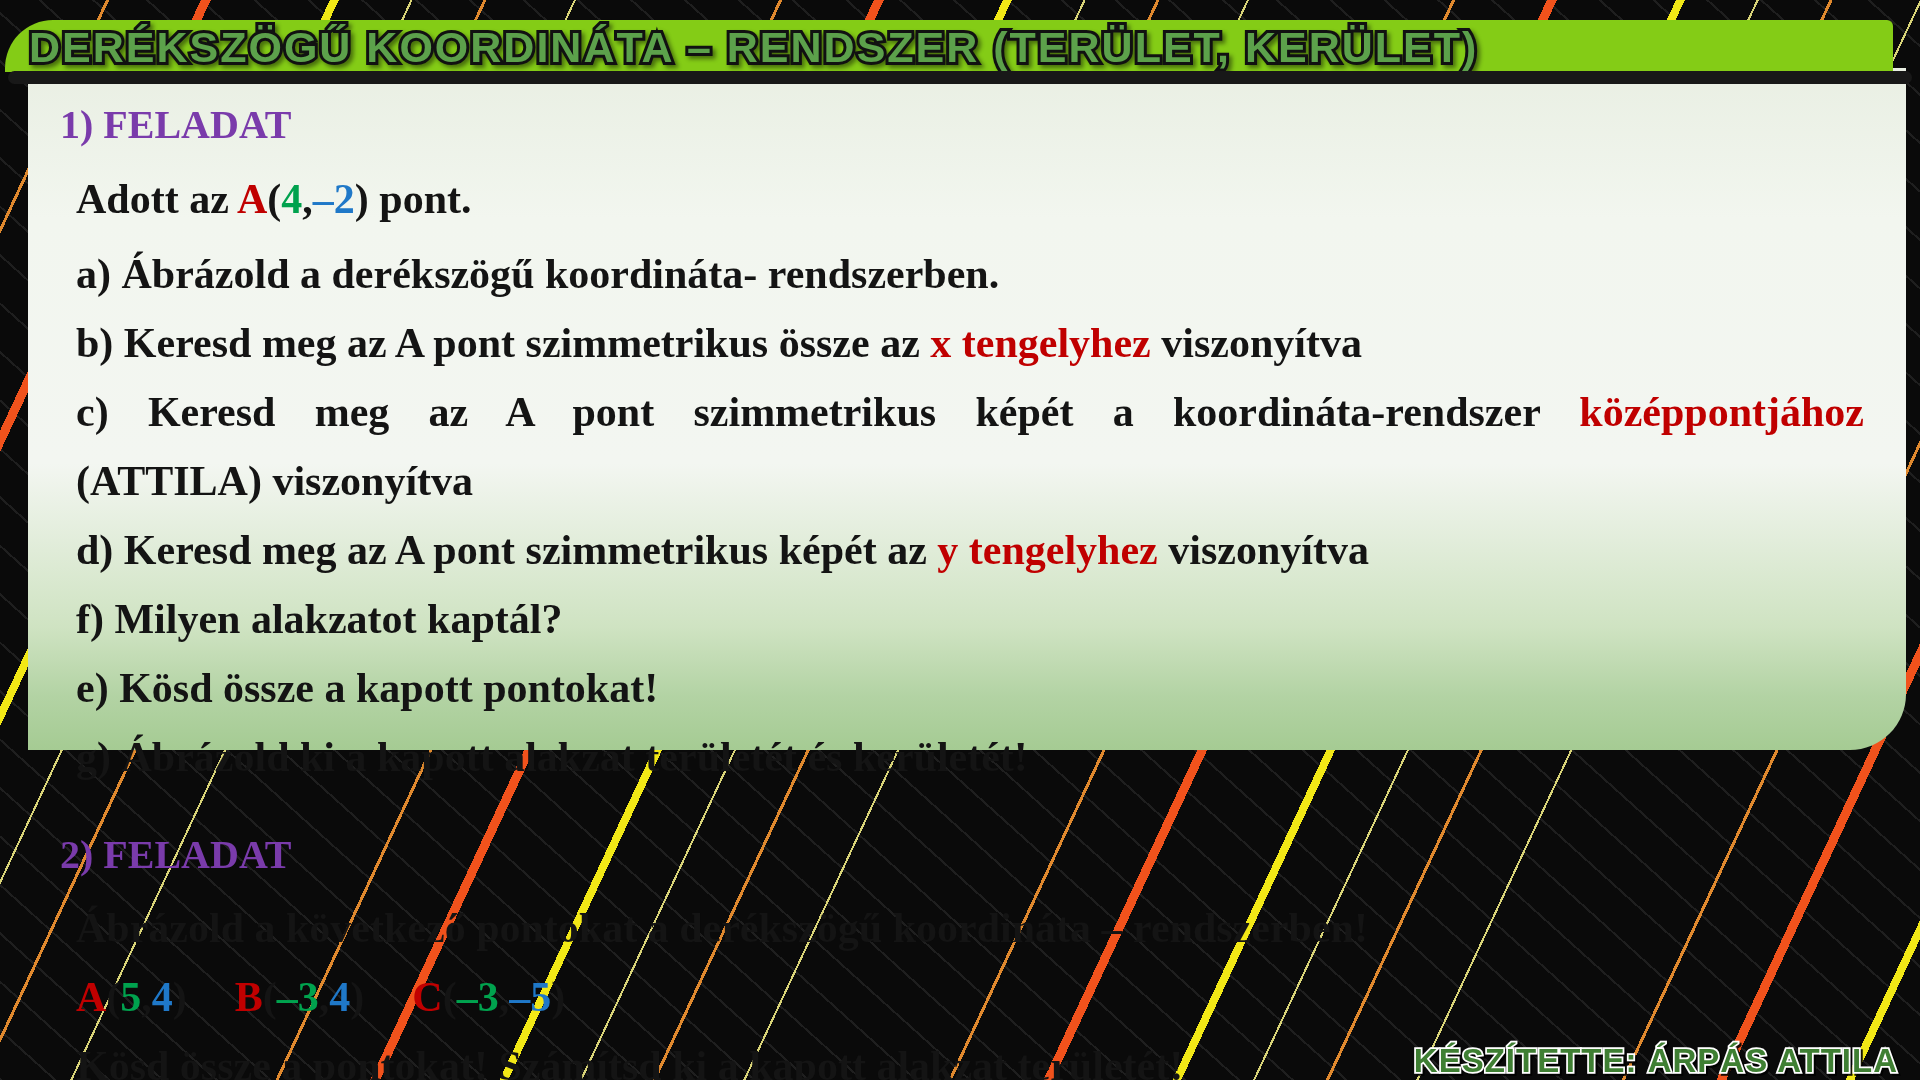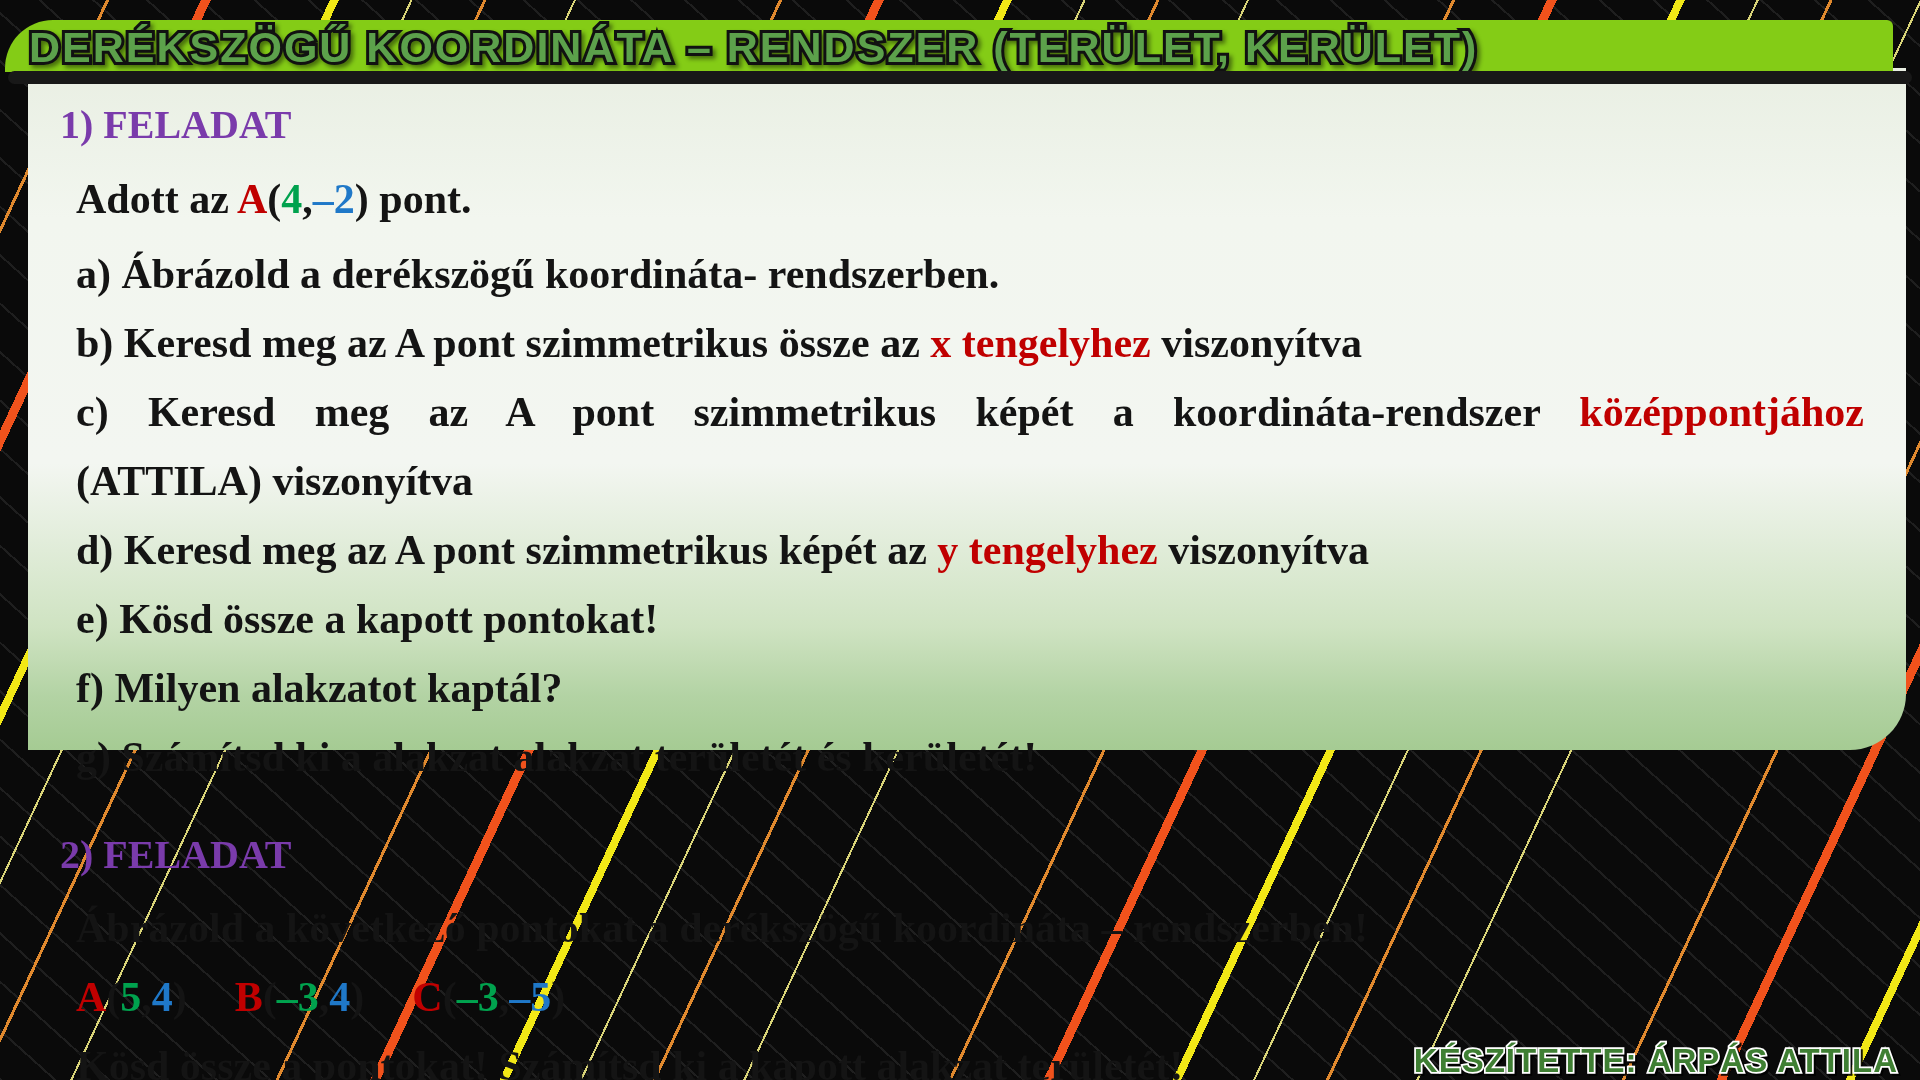--- a/index.html
+++ b/index.html
@@ -86,23 +86,23 @@
     <p class="h-purple">1) FELADAT</p>
 
     <p class="line adott"><span class="blk">Adott az </span><span class="red">A</span><span class="blk">(</span><span class="green">4</span><span class="blk">,</span><span class="blue">–2</span><span class="blk">)</span><span class="blk"> pont.</span></p>
 
     <div class="items">
       <p class="line"><span class="blk">a) Ábrázold a derékszögű koordináta- rendszerben.</span></p>
       <p class="line"><span class="blk">b) Keresd meg az A pont szimmetrikus össze az </span><span class="red">x tengelyhez</span><span class="blk"> viszonyítva</span></p>
       <p class="line justify"><span class="blk">c) Keresd meg az A pont szimmetrikus képét a koordináta-rendszer </span><span class="red">középpontjához</span></p>
       <p class="line"><span class="blk">(ATTILA) viszonyítva</span></p>
       <p class="line"><span class="blk">d) Keresd meg az A pont szimmetrikus képét az </span><span class="red">y tengelyhez</span><span class="blk"> viszonyítva</span></p>
+      <p class="line"><span class="blk">f) Milyen alakzatot kaptál?</span></p>
       <p class="line"><span class="blk">e) Kösd össze a kapott pontokat!</span></p>
-      <p class="line"><span class="blk">f) Milyen alakzatot kaptál?</span></p>
-      <p class="line"><span class="blk">g) Számítsd ki a alakzat alakzat területét és kerületét!</span></p>
+      <p class="line"><span class="blk">g) Ábrázold ki a kapott alakzat területét és kerületét!</span></p>
     </div>
 
     <p class="h-purple h2gap">2) FELADAT</p>
 
     <p class="line intro">Ábrázold a következő pontokat a derékszögű koordináta – rendszerben!</p>
 
     <p class="line points"><span class="pt"><span class="red">A</span><span class="blk">(</span><span class="green">5</span><span class="blk">,</span><span class="blue">4</span><span class="blk">)</span></span><span class="pt"><span class="red">B</span><span class="blk">(</span><span class="green">–3</span><span class="blk">,</span><span class="blue">4</span><span class="blk">)</span></span><span class="pt"><span class="red">C</span><span class="blk">(</span><span class="green">–3</span><span class="blk">,</span><span class="blue">–5</span><span class="blk">)</span></span></p>
 
     <p class="line outro">Kösd össze a pontokat! Számítsd ki a kapott alakzat területét!</p>
 

